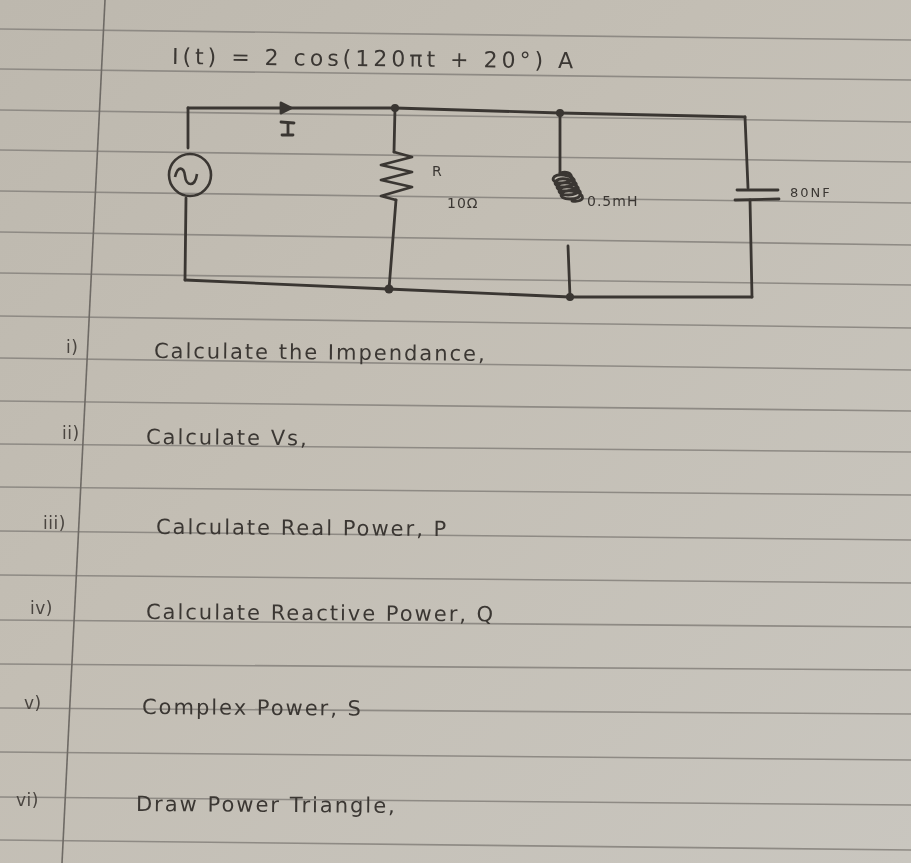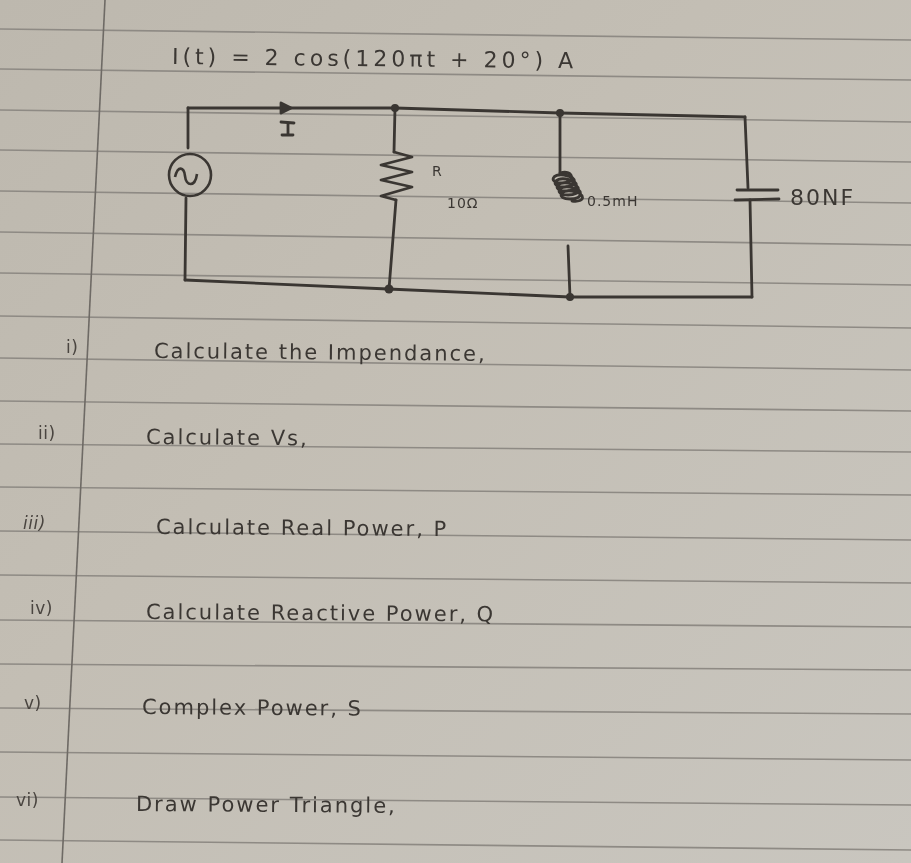--- a/index.html
+++ b/index.html
@@ -52,21 +52,21 @@
     }
     .q {
       font-size: 21px;
       letter-spacing: 2px;
     }
     .label {
       font-size: 14px;
       letter-spacing: 1px;
     }
     .label-big {
-      font-size: 22px;
+      font-size: 13px;
       letter-spacing: 2px;
     }
   </style>
 </head>
 <body>
 
 <div class="paper">
 
   <svg class="ruled-lines" viewBox="0 0 911 863" xmlns="http://www.w3.org/2000/svg">
     <g stroke="#8e8a84" stroke-width="1.6" fill="none">
@@ -140,24 +140,24 @@
   <div class="hw formula">I(t) = 2 cos(120πt + 20°) A</div>
 
   <div class="hw label" style="left:432px; top:163px;">R</div>
   <div class="hw label" style="left:436px; top:195px;margin-left:11px;">10Ω</div>
   <div class="hw label" style="left:587px; top:193px;text-align:right;">0.5mH</div>
   <div class="hw label-big" style="left:790px; top:185px;">80NF</div>
 
   <div class="hw num" style="left:66px; top:337px;">i)</div>
   <div class="hw q" style="left:154px; top:339px; transform: rotate(0.5deg);">Calculate the Impendance,</div>
 
-  <div class="hw num" style="left:38px; top:423px;">ii)</div>
+  <div class="hw num" style="left:62px; top:423px;">ii)</div>
   <div class="hw q" style="left:146px; top:425px; transform: rotate(0.5deg);">Calculate Vs,</div>
 
-  <div class="hw num" style="left:23px; top:513px;font-style:italic;">iii)</div>
+  <div class="hw num" style="left:43px; top:513px;">iii)</div>
   <div class="hw q" style="left:156px; top:515px; transform: rotate(0.4deg);">Calculate Real Power, P</div>
 
   <div class="hw num" style="left:30px; top:598px;">iv)</div>
   <div class="hw q" style="left:146px; top:600px; transform: rotate(0.4deg);">Calculate Reactive Power, Q</div>
 
   <div class="hw num" style="left:24px; top:693px;">v)</div>
   <div class="hw q" style="left:142px; top:695px; transform: rotate(0.4deg);">Complex Power, S</div>
 
   <div class="hw num" style="left:16px; top:790px;">vi)</div>
   <div class="hw q" style="left:136px; top:792px; transform: rotate(0.4deg);">Draw Power Triangle,</div>

